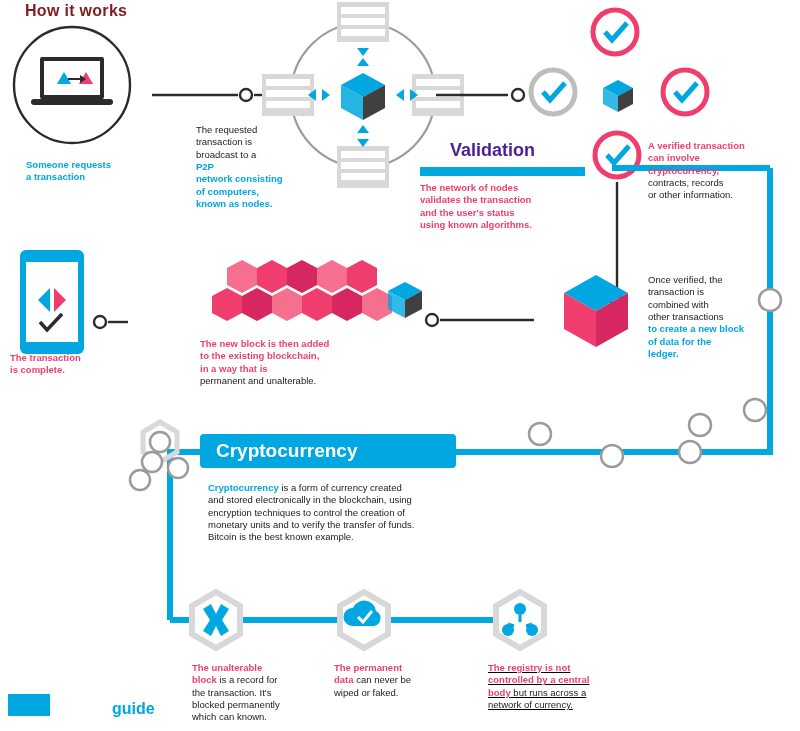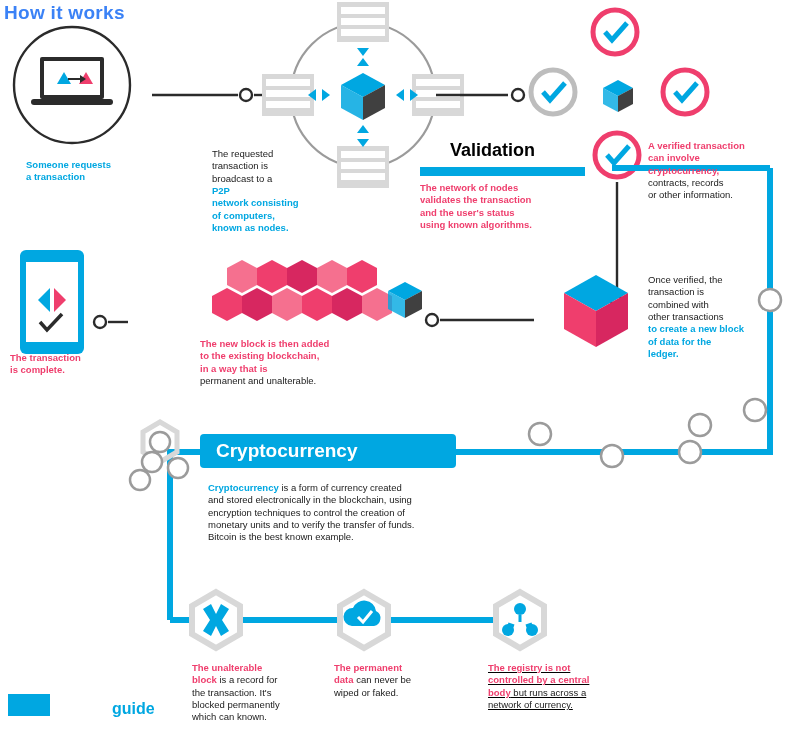--- a/index.html
+++ b/index.html
@@ -10,35 +10,35 @@
     position:relative;
     overflow:hidden;
   }
   .canvas{position:relative;width:800px;height:731px;}
   svg.layer{position:absolute;left:0;top:0;width:800px;height:731px;}
   .t-blue{color:#00a7e1;font-weight:bold;}
   .t-pink{color:#ef3e6d;font-weight:bold;}
   .t-dark{color:#1a1a1a;}
 
   .title{
-    position:absolute;left:4px;top:2px;
-    font-size:19px;font-weight:bold;color:#3b82f6;
+    position:absolute;left:25px;top:2px;
+    font-size:16px;font-weight:bold;color:#7f1d1d;
     letter-spacing:0.3px;
   }
   .band{
     position:absolute;background:#00a7e1;color:#ffffff;
     font-weight:bold;display:flex;align-items:center;
   }
   .crypto-band{
     left:200px;top:434px;width:240px;height:34px;
     border-radius:4px;font-size:19px;padding-left:16px;
   }
   .valid-label{
     position:absolute;left:450px;top:140px;
-    font-size:18px;font-weight:bold;color:#000000;
+    font-size:18px;font-weight:bold;color:#4c1d95;
   }
   .valid-bar{
     position:absolute;left:420px;top:167px;width:165px;height:9px;background:#00a7e1;
   }
   .p{position:absolute;font-size:9.5px;line-height:1.3;}
   .b{font-weight:bold;}
   .logo-bar{position:absolute;left:8px;top:694px;width:42px;height:22px;background:#00a7e1;}
   .logo-txt{position:absolute;left:72px;top:700px;font-size:16px;font-weight:bold;color:#00a7e1;margin-left:40px;}
 </style>
 </head>
@@ -243,21 +243,21 @@
         <path d="M520,615 L520,622 M514,626 L508,624 M526,626 L532,624" stroke="#00a7e1" stroke-width="3" fill="none"></path>
       </g>
     </g>
   </svg>
 
   <div class="p t-blue" style="left:14px;top:159px;width:120px;margin-left:12px;">
     <div>Someone requests</div>
     <div>a transaction</div>
   </div>
 
-  <div class="p" style="left:212px;top:124px;width:120px;margin-top:24px;">
+  <div class="p" style="left:196px;top:124px;width:120px;">
     <span class="t-dark">The requested</span><br>
     <span class="t-dark">transaction is</span><br>
     <span class="t-dark">broadcast to a</span><br>
     <span class="t-blue">P2P</span><br>
     <span class="t-blue">network consisting</span><br>
     <span class="t-blue">of computers,</span><br>
     <span class="t-blue">known as nodes.</span>
   </div>
 
   <div class="valid-label">Validation</div>

